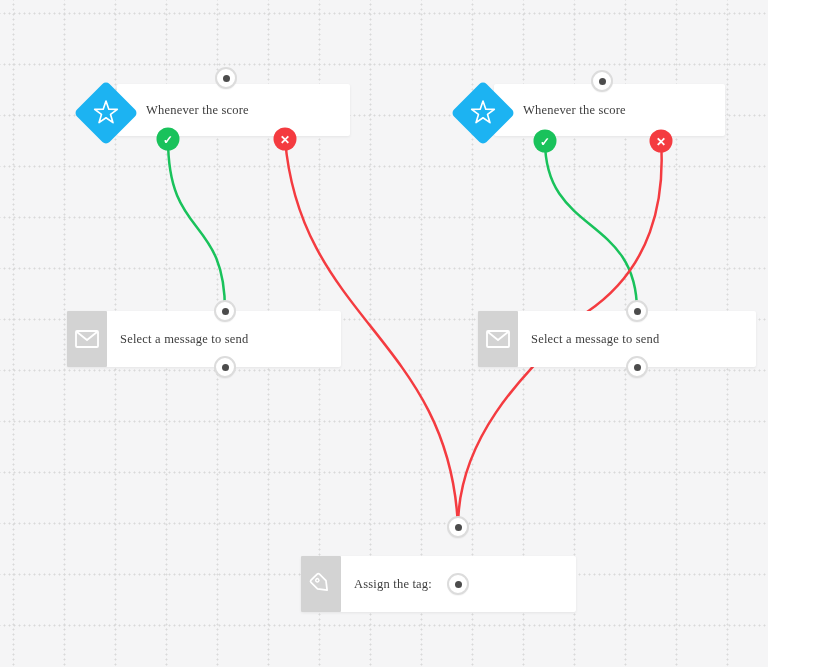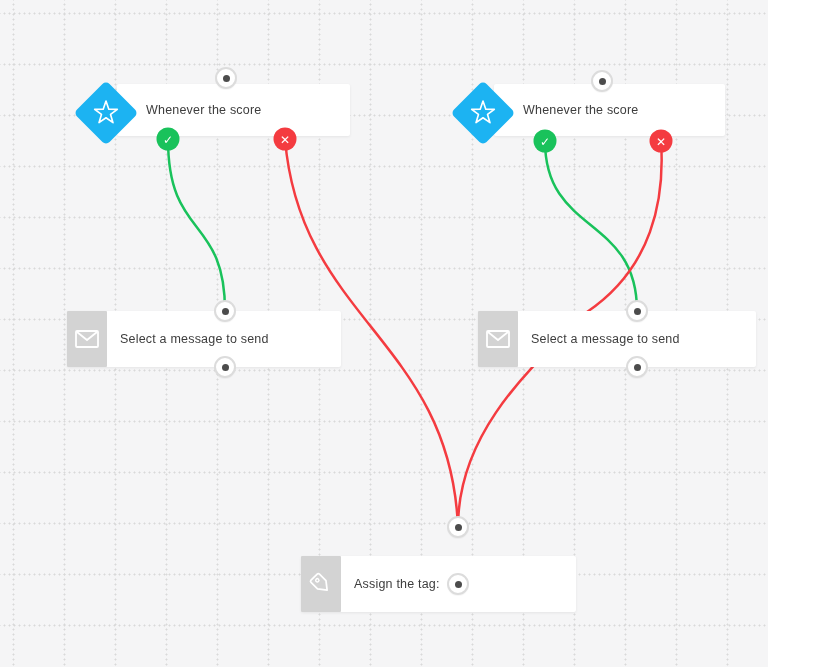--- a/index.html
+++ b/index.html
@@ -8,20 +8,21 @@
     font-family:"Liberation Sans","DejaVu Sans",sans-serif;
   }
   .canvas{
     position:relative;width:768px;height:667px;
     background-color:#f5f5f6;
     background-image:
       radial-gradient(circle,#d9d9d9 0.9px,transparent 1.1px),
       radial-gradient(circle,#d9d9d9 0.9px,transparent 1.1px);
     background-size:5px 51px,51px 5px;
     background-position:2px 39px,39px 2px;
+    font-family:Liberation Serif, serif;
   }
   .edges{position:absolute;left:0;top:0;z-index:1;}
   .edges path{fill:none;stroke-width:2.5;stroke-linecap:round;}
   .node{position:absolute;z-index:2;}
   .card{
     position:absolute;background:#ffffff;border-radius:2px;
     box-shadow:0 1px 3px rgba(0,0,0,0.07);
     display:flex;align-items:center;
   }
   .node-label{

